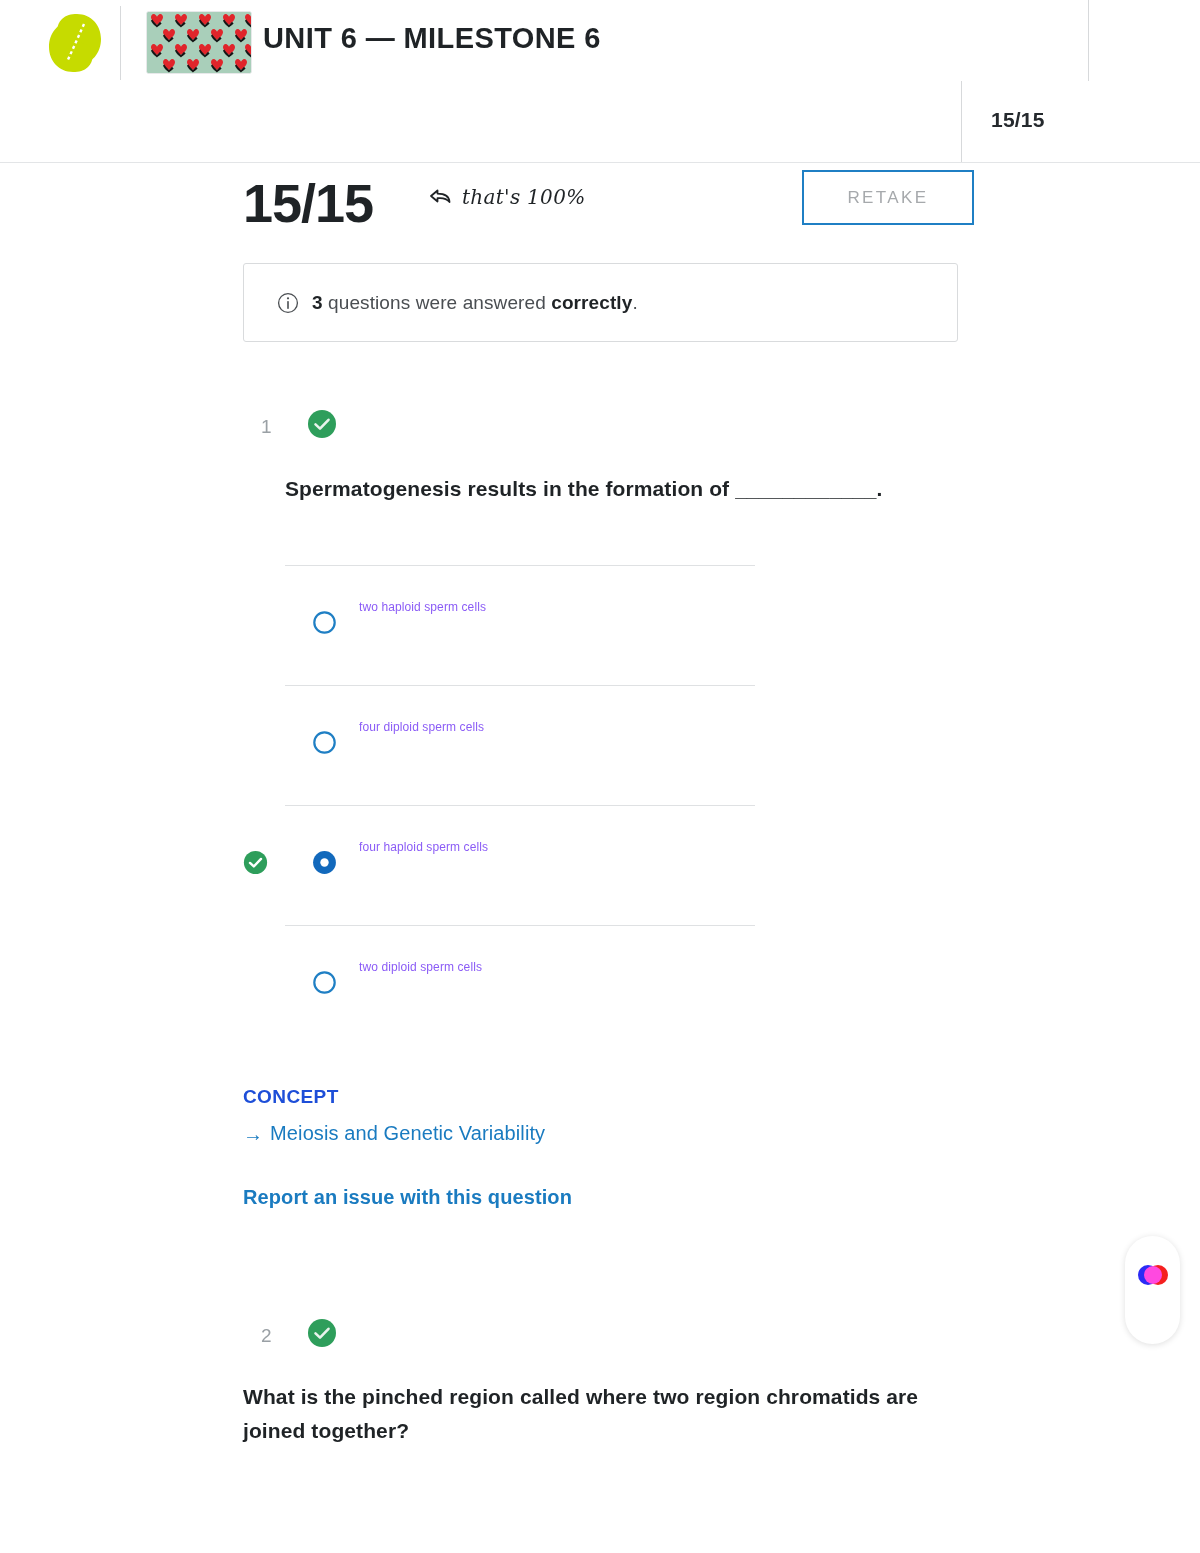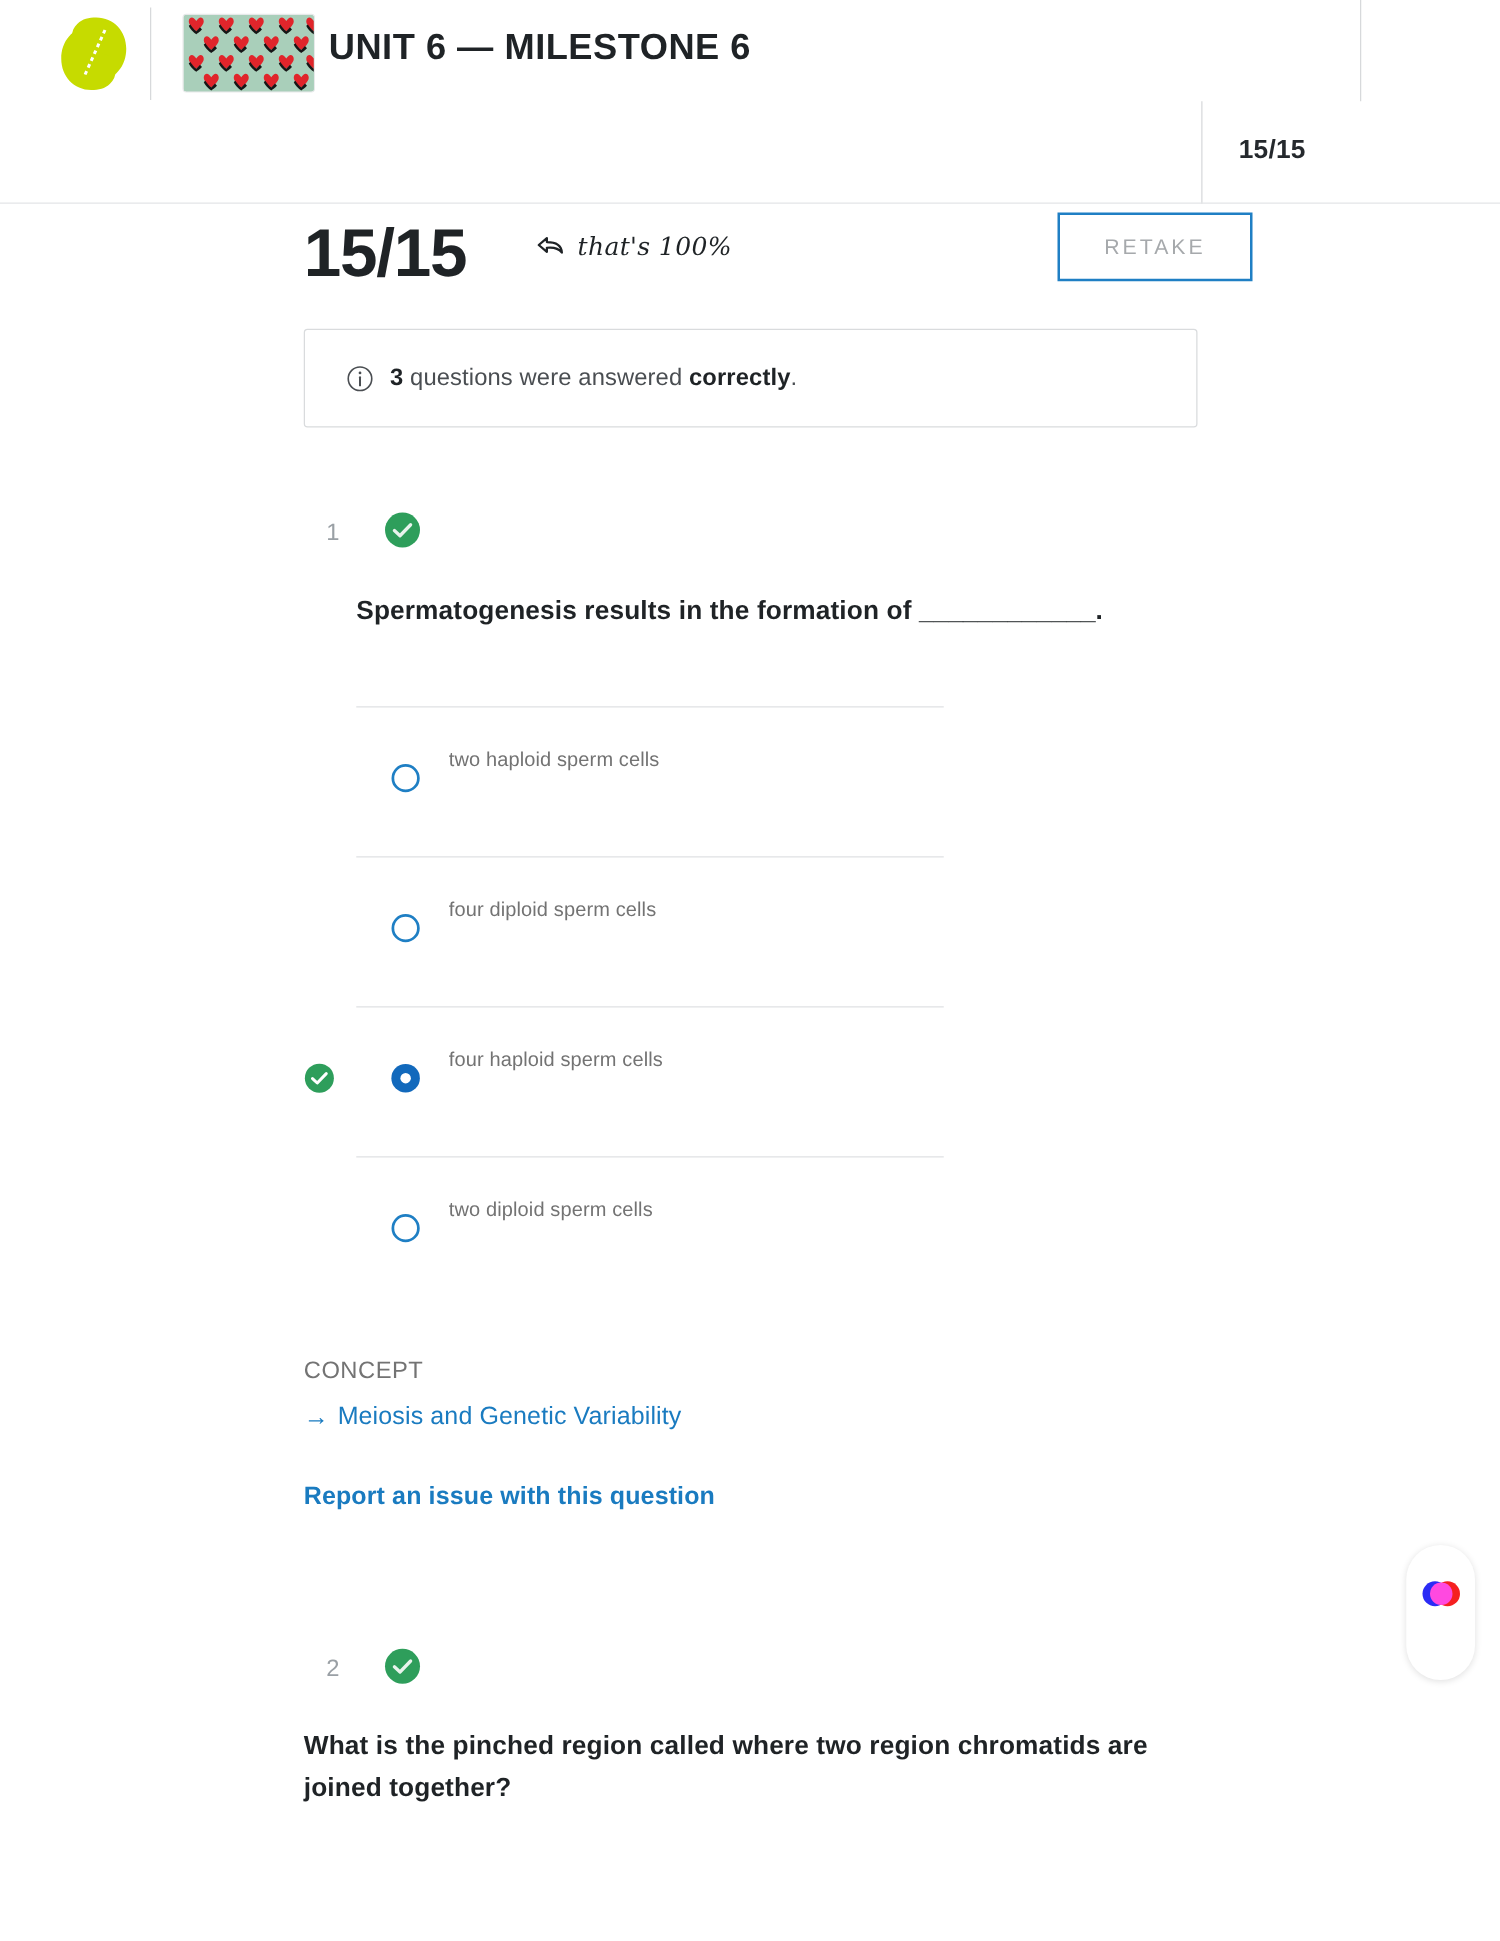--- a/index.html
+++ b/index.html
@@ -73,28 +73,27 @@
   .hand-arrow { display: block; width: 26px; height: 24px; }
   .hand-text {
     font-family: "DejaVu Serif", serif;
     font-style: italic;
     font-size: 20px;
     color: #1f2326;
     letter-spacing: 0.3px;
   }
   .retake-btn {
     position: absolute; left: 802px; top: 7px;
-    width: 156px; height: 55px;
+    width: 172px; height: 55px;
     background: #ffffff;
     border: 2px solid #1f7fc4;
     color: #a6a9ac;
     font-size: 17px; letter-spacing: 2.4px;
     display: flex; align-items: center; justify-content: center;
     cursor: pointer;
-    margin-left: 44px;
   }
 
   
   .info-box {
     position: absolute; left: 243px; top: 263px;
     width: 715px; height: 79px;
     background: #ffffff;
     border: 1px solid #d9dbdd;
     border-radius: 3px;
     display: flex; align-items: center;
@@ -131,28 +130,28 @@
   .opt-correct-mark {
     position: absolute; left: 243px; top: 45px;
     width: 25px; height: 25px; display: block;
   }
   .opt-radio {
     position: absolute; left: 312px; top: 45px;
     width: 25px; height: 25px; display: block; cursor: pointer;
   }
   .opt-label {
     position: absolute; left: 359px; top: 35px;
-    font-size: 16px; color: #737373; letter-spacing: 0.1px;
+    font-size: 12px; color: #8b5cf6; letter-spacing: 0.1px;
     cursor: pointer;
   }
 
   
   .concept-label {
     position: absolute; left: 243px;
-    font-size: 19px; font-weight: normal; color: #737373;
+    font-size: 19px; font-weight: bold; color: #1d4ed8;
     letter-spacing: 0.4px;
   }
   .concept-link {
     position: absolute; left: 243px;
     font-size: 20px; color: #1a7bc0; text-decoration: none;
     letter-spacing: 0.1px; white-space: nowrap; cursor: pointer;
     display: flex; align-items: center; gap: 7px;
   }
   .arrow-glyph { font-size: 20px; line-height: 1; color: #1a7bc0; }
   .report-link {

